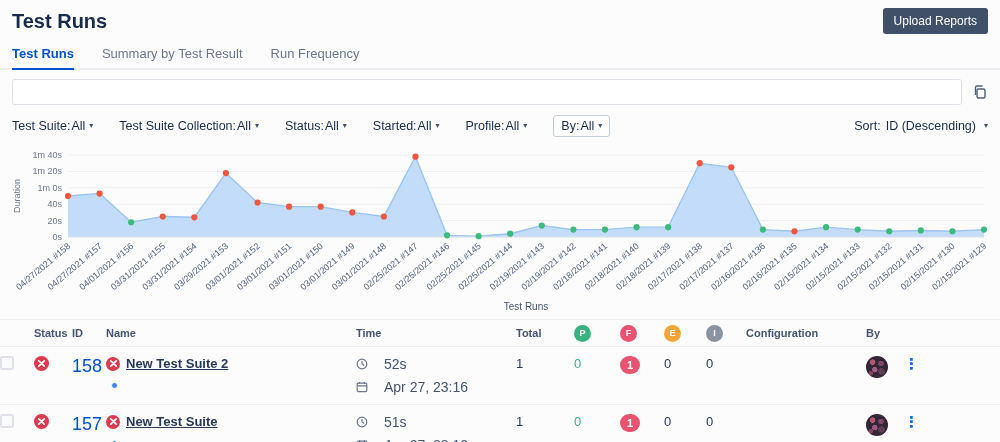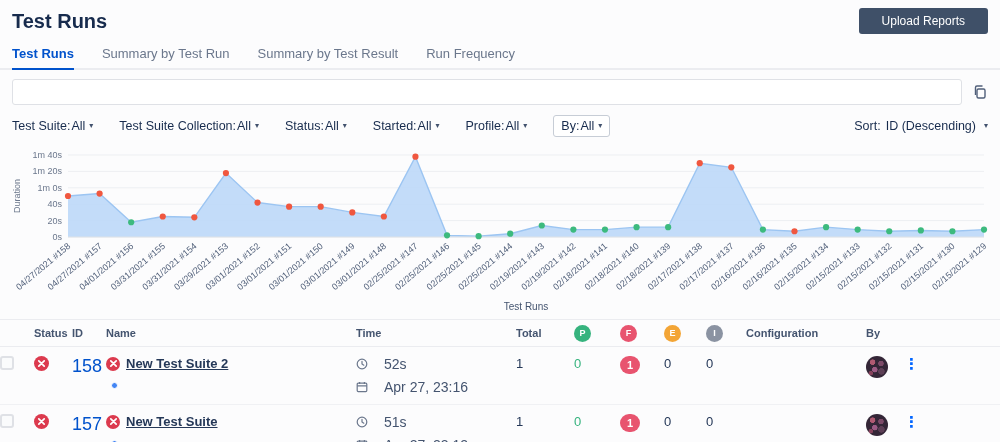--- a/index.html
+++ b/index.html
@@ -8,21 +8,21 @@
     width:1000px; height:442px; overflow:hidden;
     background:#fcfcfd;
     font-family:"Liberation Sans","DejaVu Sans",sans-serif;
     color:#172b4d;
   }
   
   .topbar { display:flex; justify-content:space-between; align-items:center; padding:8px 12px 2px; }
   .page-title { margin:0; font-size:20px; font-weight:700; color:#172b4d; }
   .upload-btn {
     background:#3f5068; color:#fff; border:none; border-radius:3px;
-    padding:6px 23px; font-size:12px; font-weight:500; cursor:pointer;
+    padding:6px 11px; font-size:12px; font-weight:500; cursor:pointer;
     font-family:inherit;
   }
   
   .tabs { display:flex; gap:28px; padding:0 12px; border-bottom:2px solid #ebecf0; margin-top:4px; }
   .tab { font-size:13px; color:#6b778c; padding:6px 0 7px; cursor:pointer; white-space:nowrap; }
   .tab.active { color:#0052cc; font-weight:700; border-bottom:2px solid #0052cc; margin-bottom:-2px; }
   
   .search-row { display:flex; align-items:center; gap:10px; padding:9px 12px 2px; }
   .search-input {
     flex:1; height:26px; border:1px solid #dfe1e6; border-radius:3px;
@@ -99,21 +99,20 @@
 </head>
 <body>
 
 <div class="topbar">
   <h1 class="page-title">Test Runs</h1>
   <button class="upload-btn">Upload Reports</button>
 </div>
 
 <nav class="tabs" id="tabs">
     <div class="tab active">Test Runs</div>
-    <div class="tab">Summary by Test Run</div>
     <div class="tab">Summary by Test Result</div>
     <div class="tab">Run Frequency</div>
   </nav>
 
 <div class="search-row">
   <input class="search-input" value="" placeholder="" style="">
   <span class="copy-icn">
     <svg width="16" height="16" viewBox="0 0 16 16" fill="none">
       <rect x="5" y="5" width="8" height="9" rx="1.5" stroke="#505f79" stroke-width="1.4"></rect>
       <path d="M3.5 11 V3.5 A1.5 1.5 0 0 1 5 2 H10.5" stroke="#505f79" stroke-width="1.4" fill="none"></path>

